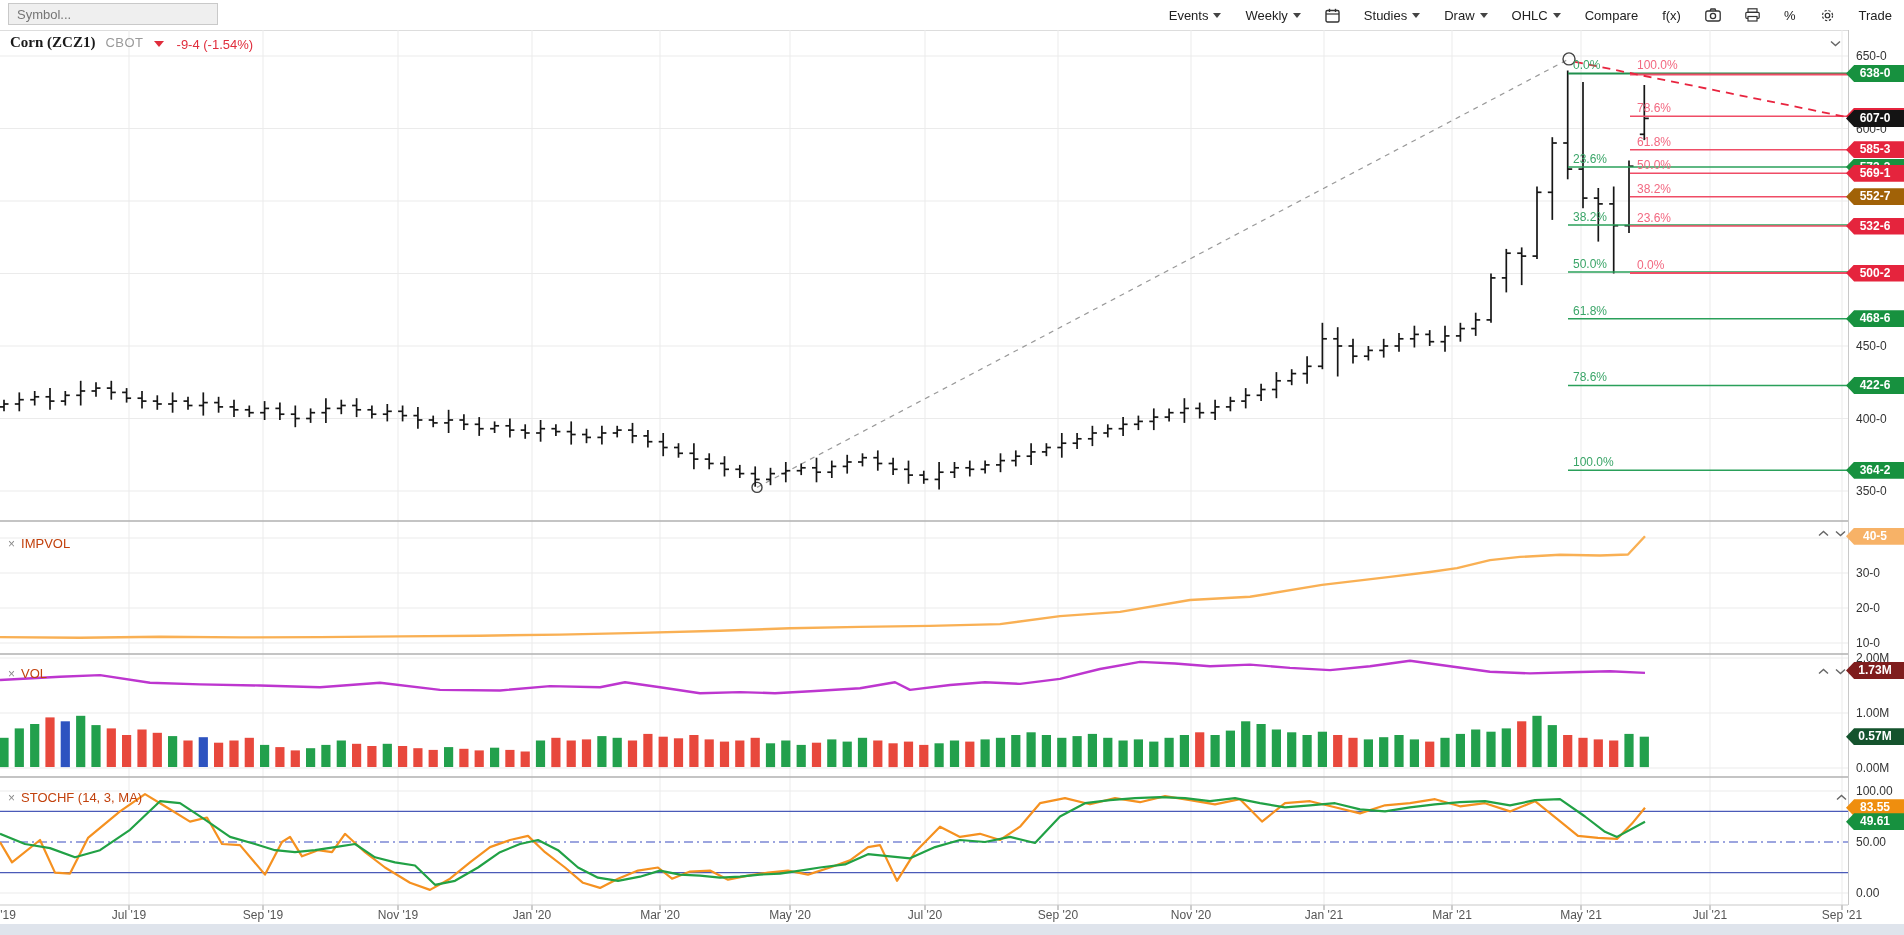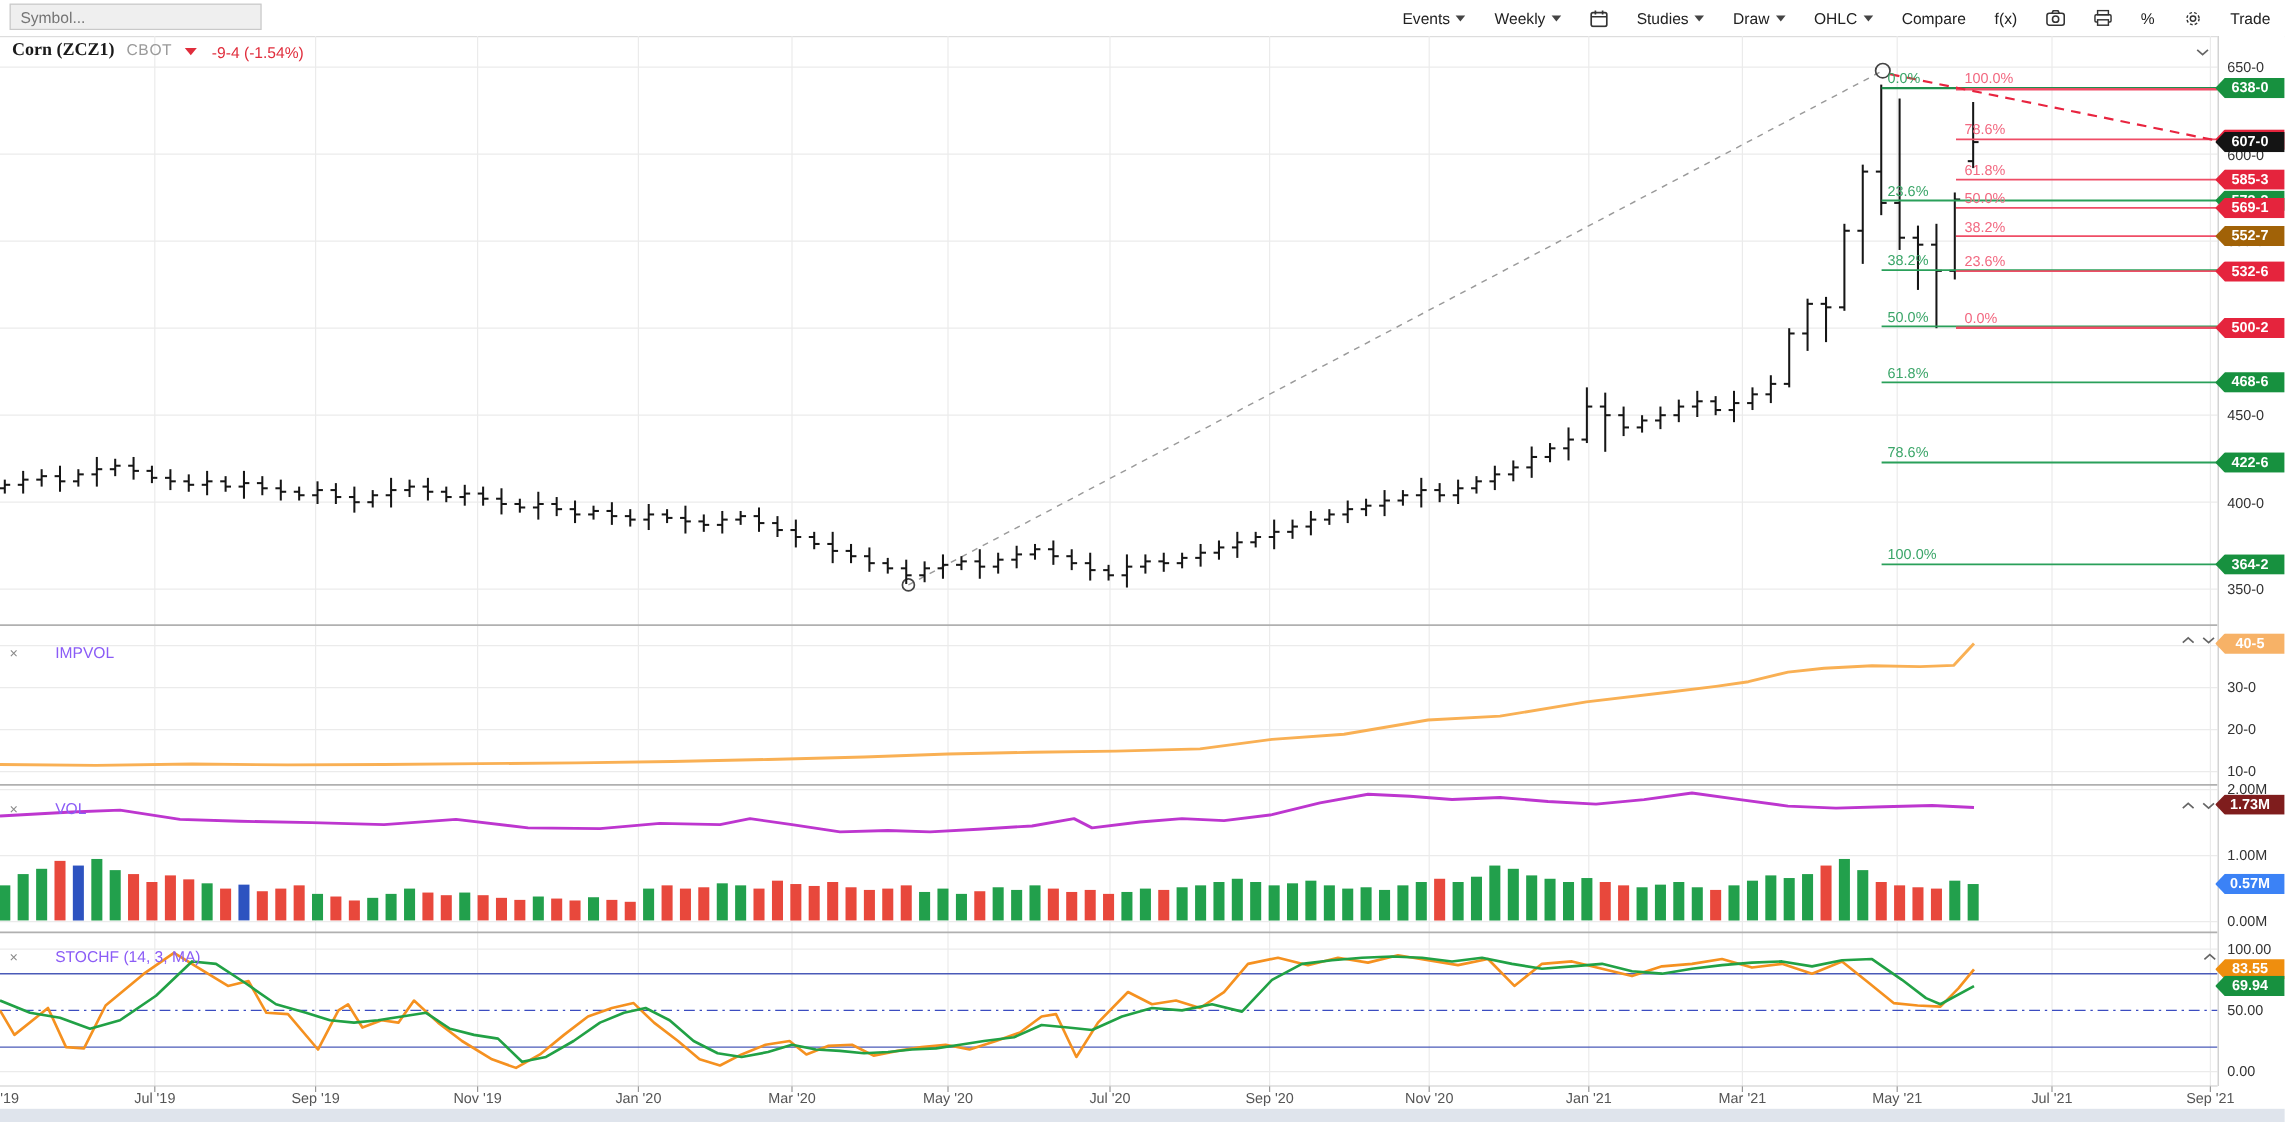--- a/index.html
+++ b/index.html
@@ -25,21 +25,21 @@
   
   #axis-strip{position:absolute;left:1848px;top:30px;width:56px;height:875px;background:#fff;border-left:1px solid #c9c9c9;z-index:10;}
   .yTick{position:absolute;left:1856px;width:46px;font-size:12px;color:#333;z-index:12;height:14px;line-height:14px;}
   .badge{position:absolute;left:1846px;width:58px;height:17px;line-height:17px;color:#fff;font-size:12px;font-weight:bold;
     text-align:center;z-index:20;clip-path:polygon(0 50%,14% 0,100% 0,100% 100%,14% 100%);}
   
   .fibLab{position:absolute;font-size:12px;z-index:8;height:14px;line-height:14px;}
   
   .panelTitle{position:absolute;left:8px;display:flex;align-items:center;gap:6px;z-index:25;cursor:pointer;}
   .panelTitle .x{color:#8a8a8a;font-size:12px;line-height:12px;cursor:pointer;}
-  .panelTitle .txt{color:#8b5cf6;font-size:13px;margin-left:25px;}
+  .panelTitle .txt{color:#c2410c;font-size:13px;}
   
   .chev{position:absolute;z-index:25;display:flex;gap:6px;}
   
   .xLab{position:absolute;top:908px;font-size:12px;color:#555;transform:translateX(-50%);white-space:nowrap;z-index:12;}
   #scroll-strip{position:absolute;left:0;top:924px;width:1904px;height:11px;background:#dfe4ec;z-index:12;}
 </style>
 </head>
 <body>
 
 <div id="app">
@@ -677,23 +677,23 @@
       <div class="badge" style="top:158.6px;background:#17913f">573-3</div>
       <div class="badge" style="top:164.8px;background:#e5243d">569-1</div>
       <div class="badge" style="top:188.3px;background:#a16207">552-7</div>
       <div class="badge" style="top:217.5px;background:#e5243d">532-6</div>
       <div class="badge" style="top:264.6px;background:#e5243d">500-2</div>
       <div class="badge" style="top:310.2px;background:#17913f">468-6</div>
       <div class="badge" style="top:376.9px;background:#17913f">422-6</div>
       <div class="badge" style="top:461.8px;background:#17913f">364-2</div>
       <div class="badge" style="top:527.8px;background:#f7b267">40-5</div>
       <div class="badge" style="top:662px;background:#7f1d1d">1.73M</div>
-      <div class="badge" style="top:728.2px;background:#3b82f6">0.57M</div>
+      <div class="badge" style="top:728.2px;background:#14532d">0.57M</div>
       <div class="badge" style="top:799.3px;background:#ef8e0e">83.55</div>
-      <div class="badge" style="top:813.2px;background:#17913f">69.94</div>
+      <div class="badge" style="top:813.2px;background:#17913f">49.61</div>
       <div class="xLab" style="left:-5px">May '19</div>
       <div class="xLab" style="left:129px">Jul '19</div>
       <div class="xLab" style="left:263px">Sep '19</div>
       <div class="xLab" style="left:398px">Nov '19</div>
       <div class="xLab" style="left:532px">Jan '20</div>
       <div class="xLab" style="left:660px">Mar '20</div>
       <div class="xLab" style="left:790px">May '20</div>
       <div class="xLab" style="left:925px">Jul '20</div>
       <div class="xLab" style="left:1058px">Sep '20</div>
       <div class="xLab" style="left:1191px">Nov '20</div>

